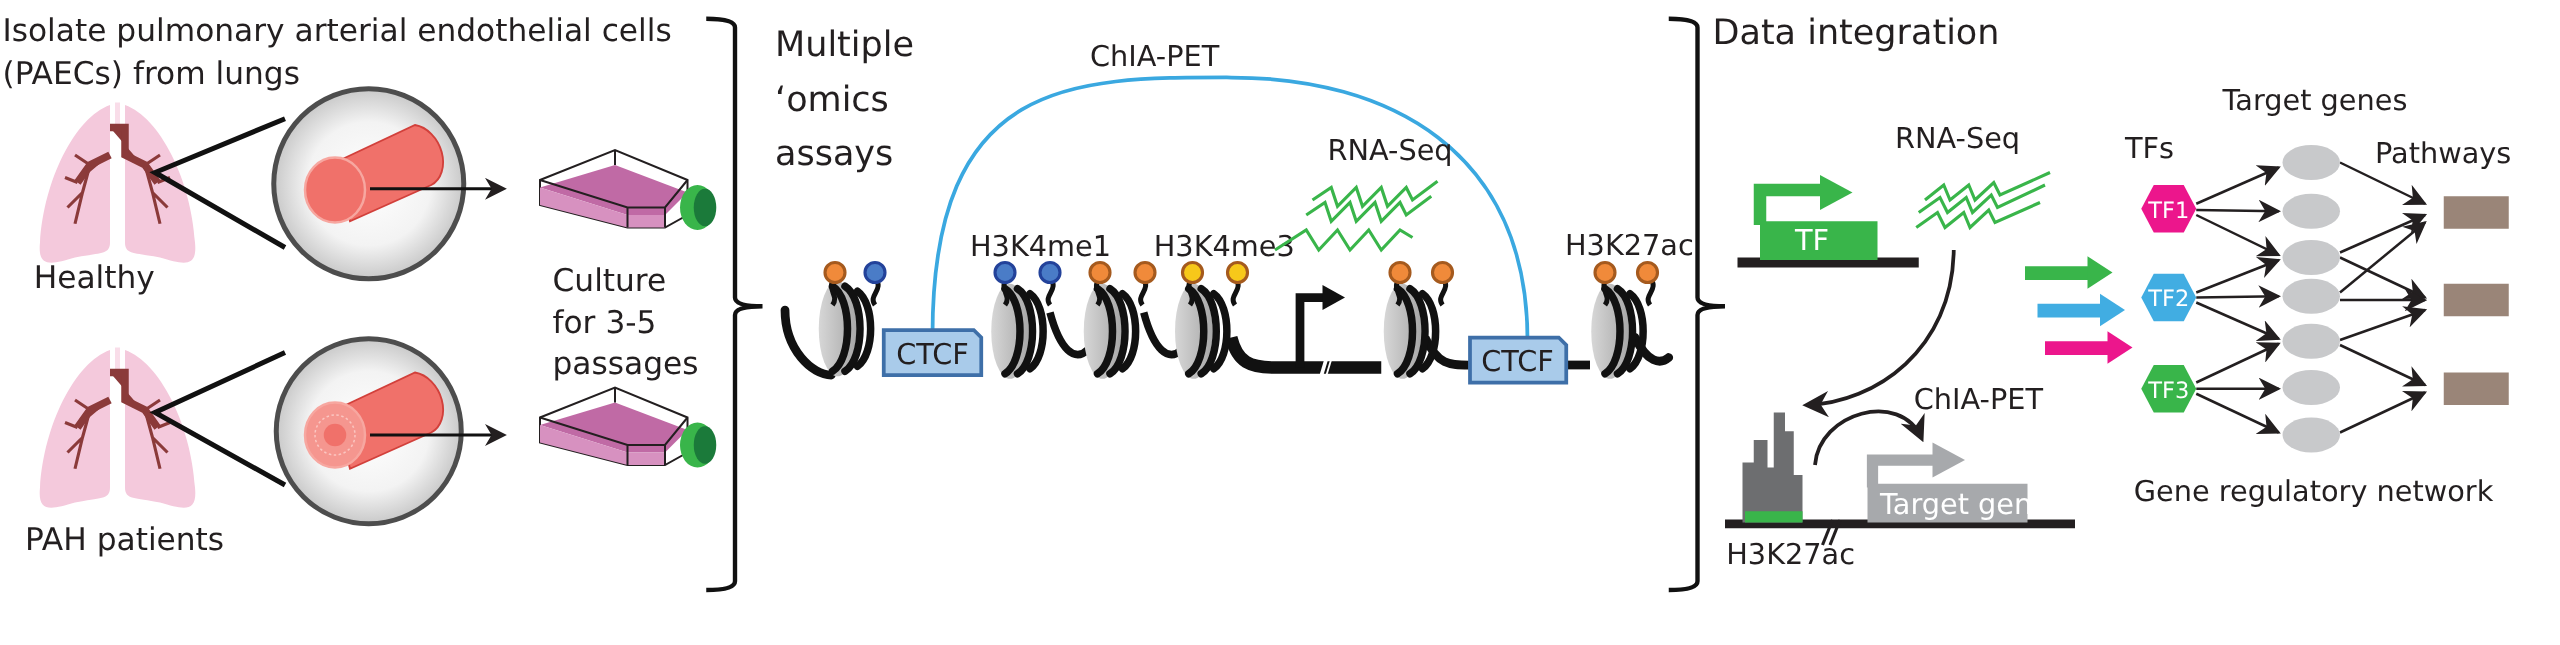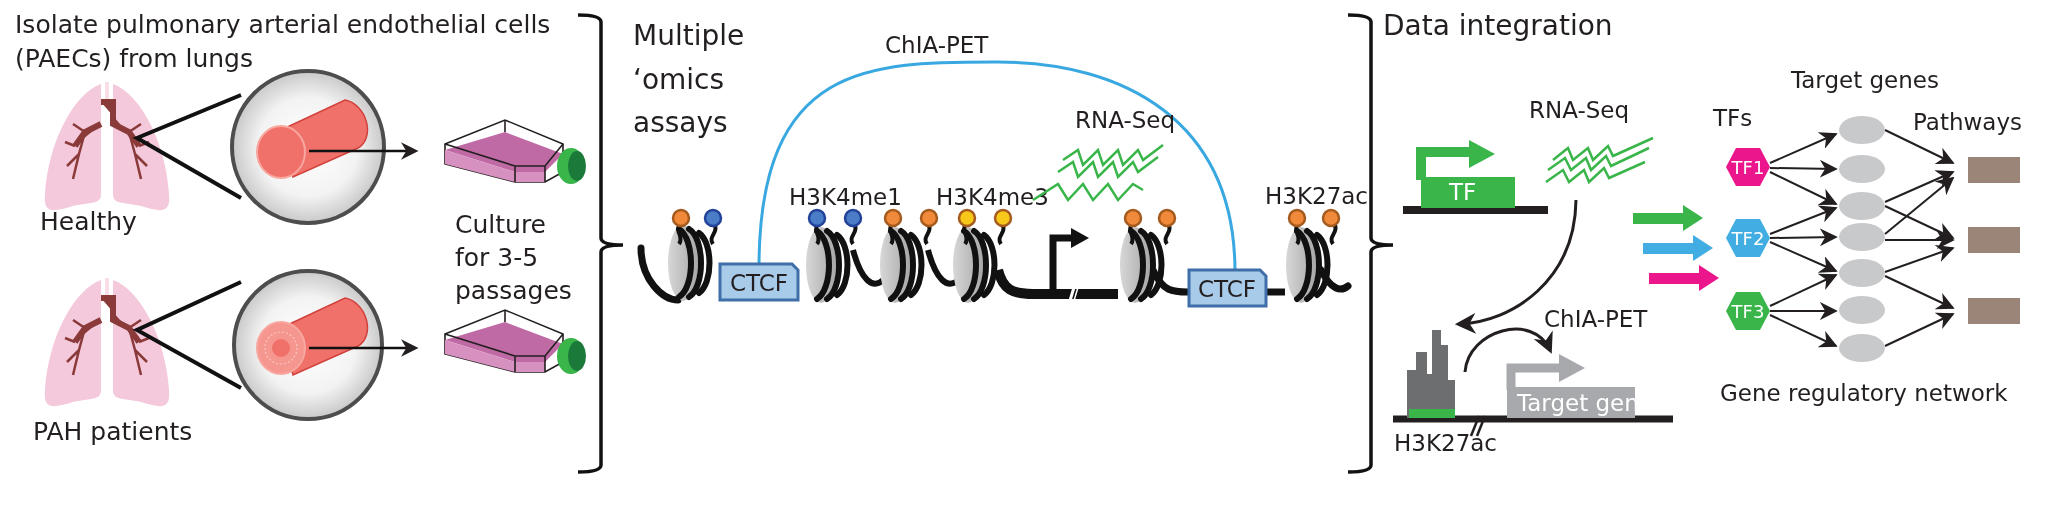--- a/index.html
+++ b/index.html
@@ -1,17 +1,17 @@
 <!DOCTYPE html>
 <html><head>
 <meta charset="utf-8">
 <style>
   html,body{margin:0;padding:0;background:#ffffff;}
   body{width:2048px;height:516px;overflow:hidden;position:relative;font-family:"DejaVu Sans","Liberation Sans",sans-serif;}
-  #stage{position:absolute;left:13px;top:0;width:1752px;height:516px;border-radius:22px;}
+  #stage{position:absolute;left:0;top:0;width:1752px;height:516px;border-radius:22px;}
   svg text{font-family:"DejaVu Sans","Liberation Sans",sans-serif;fill:#231f20;}
   .lbl{font-size:25px;}
   .lbl-sm{font-size:23px;}
   .hdr{font-size:28px;}
   .white-t{fill:#ffffff;}
 </style>
 </head>
 <body>
 
 <div id="stage">

